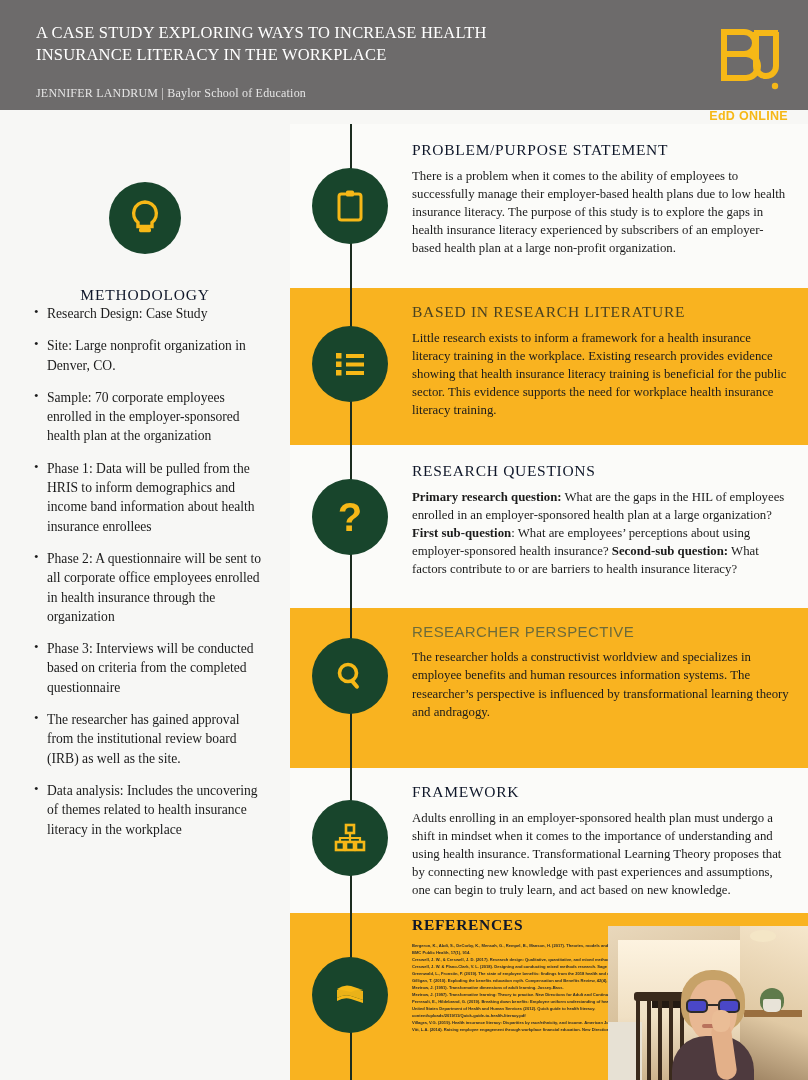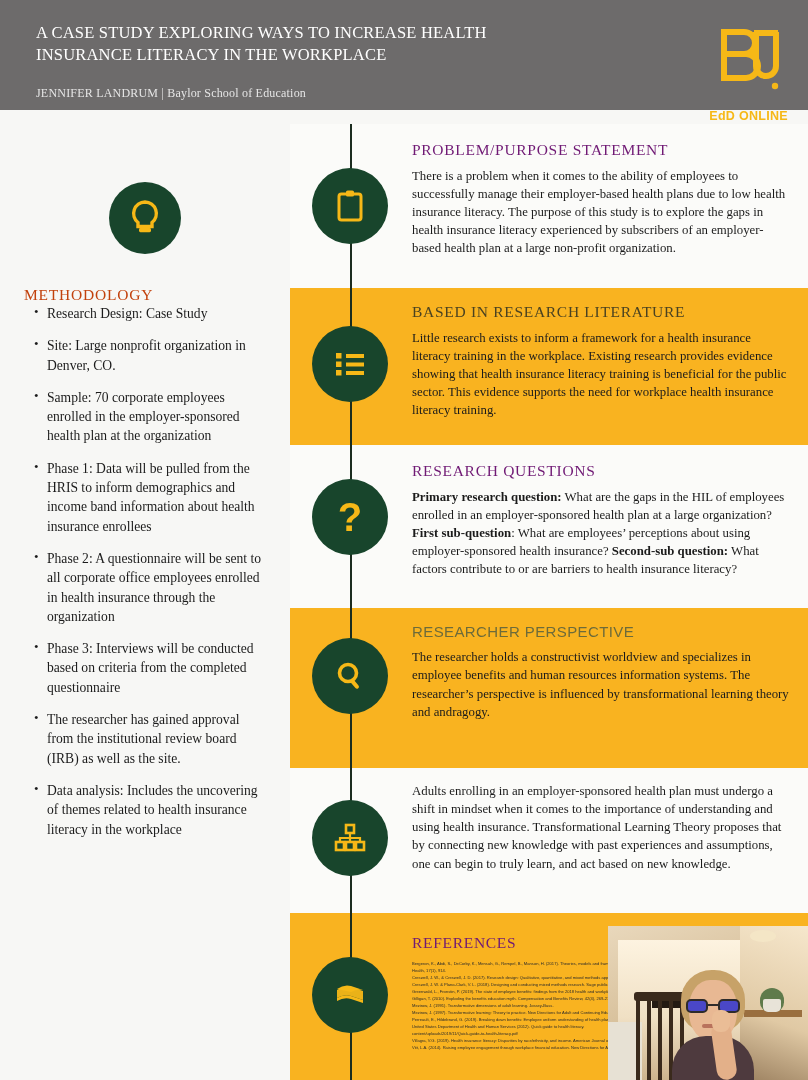--- a/index.html
+++ b/index.html
@@ -58,21 +58,22 @@
     background: #f7f7f5;
     padding: 0 24px;
   }
   .left-badge {
     width: 72px; height: 72px; border-radius: 50%;
     background: #18452c;
     margin: 58px auto 0 auto;
     display: flex; align-items: center; justify-content: center;
   }
   .left-heading {
-    color: #c2410c;
+    text-align: center;
+    color: #0f172a;
     font-family: "Liberation Serif", serif;
     font-size: 15.5px;
     letter-spacing: 0.8px;
     margin-top: 32px;
   }
   ul.method-list {
     list-style: none;
     padding-left: 23px;
   }
   ul.method-list li {
@@ -122,21 +123,21 @@
     display: flex; align-items: center; justify-content: center;
     z-index: 2;
   }
   .sec-title {
     font-family: "Liberation Serif", serif;
     font-size: 15.5px;
     letter-spacing: 0.7px;
     line-height: 1.28;
     margin-bottom: 7px;
   }
-  .sec-title.green  { color: #701a75; }
+  .sec-title.green  { color: #0f172a; }
   .sec-title.dark   { color: #4a4221; }
   .sec-title.sans   { font-family: "Liberation Sans", sans-serif; color: #6d6b3a; letter-spacing: 0.4px; font-size: 15px; }
   .sec-body {
     font-family: "Liberation Serif", serif;
     font-size: 12.8px;
     line-height: 1.42;
     color: #1b1b1b;
   }
   .sec-body b { font-weight: 700; }
 
@@ -316,35 +317,36 @@
         <div class="sec-icon" style="top:32px;">
           <svg width="32" height="30" viewBox="0 0 32 30">
             <rect x="12" y="2" width="8" height="8" fill="none" stroke="#f6b817" stroke-width="2.6"></rect>
             <rect x="2" y="19" width="8" height="8" fill="none" stroke="#f6b817" stroke-width="2.6"></rect>
             <rect x="12" y="19" width="8" height="8" fill="none" stroke="#f6b817" stroke-width="2.6"></rect>
             <rect x="22" y="19" width="8" height="8" fill="none" stroke="#f6b817" stroke-width="2.6"></rect>
             <path d="M16 10 v5 M6 19 v-4 h20 v4 M16 15 v4" fill="none" stroke="#f6b817" stroke-width="2.2"></path>
           </svg>
         </div>
         <div style="padding-top:14px;">
+          <div class="sec-title green">FRAMEWORK</div>
           <div class="sec-body">Adults enrolling in an employer-sponsored health plan must undergo a shift in mindset when it comes to the importance of understanding and using health insurance. Transformational Learning Theory proposes that by connecting new knowledge with past experiences and assumptions, one can begin to truly learn, and act based on new knowledge.</div>
         </div>
       </div>
     </div>
 
     <div class="band yellow" style="top:789px; height:167px;">
       <div class="band-inner">
         <div class="sec-icon" style="top:44px;">
           <svg width="34" height="28" viewBox="0 0 34 28">
             <path d="M4 8 q7 -5 14 -3 l12 4 q-6 -1 -12 2 z" fill="#f6b817"></path>
             <path d="M4 8 v9 q7 -4 14 -2 l12 4 v-9 l-12 -4 q-7 -2 -14 3 z" fill="#f6b817" opacity="0.95"></path>
             <path d="M4 17 v3 q7 -4 14 -2 l12 4 v-3 l-12 -4 q-7 -2 -14 2 z" fill="#f6b817"></path>
           </svg>
         </div>
-        <div style="padding-top:20px;">
+        <div style="padding-top:2px;font-weight:bold;">
           <div class="sec-title green">REFERENCES</div>
           <div class="ref-body" id="ref-body">
               <div>Bergeron, K., Abdi, S., DeCorby, K., Mensah, G., Rempel, B., Manson, H. (2017). Theories, models and frameworks used in capacity building interventions relevant to public health: a systemic review. BMC Public Health, 17(1), 914.</div>
               <div>Creswell, J. W., &amp; Creswell, J. D. (2017). Research design: Qualitative, quantitative, and mixed methods approaches. Sage publications.</div>
               <div>Creswell, J. W. &amp; Plano-Clark, V. L. (2018). Designing and conducting mixed methods research. Sage publications.</div>
               <div>Greenwald, L., Fronstin, P. (2019). The state of employee benefits: findings from the 2018 health and workplace benefits survey.</div>
               <div>Gilligan, T. (2010). Exploding the benefits education myth. Compensation and Benefits Review, 42(4), 269-274.</div>
               <div>Mezirow, J. (1991). Transformative dimensions of adult learning. Jossey-Bass.</div>
               <div>Mezirow, J. (1997). Transformative learning: Theory to practice. New Directions for Adult and Continuing Education, 1997(74), 5-12.</div>
               <div>Perreault, E., Hildebrand, G. (2019). Breaking down benefits: Employee uniform understanding of health plans through handbooks. Compensation and Benefits Review, 51(1), 13-26.</div>

